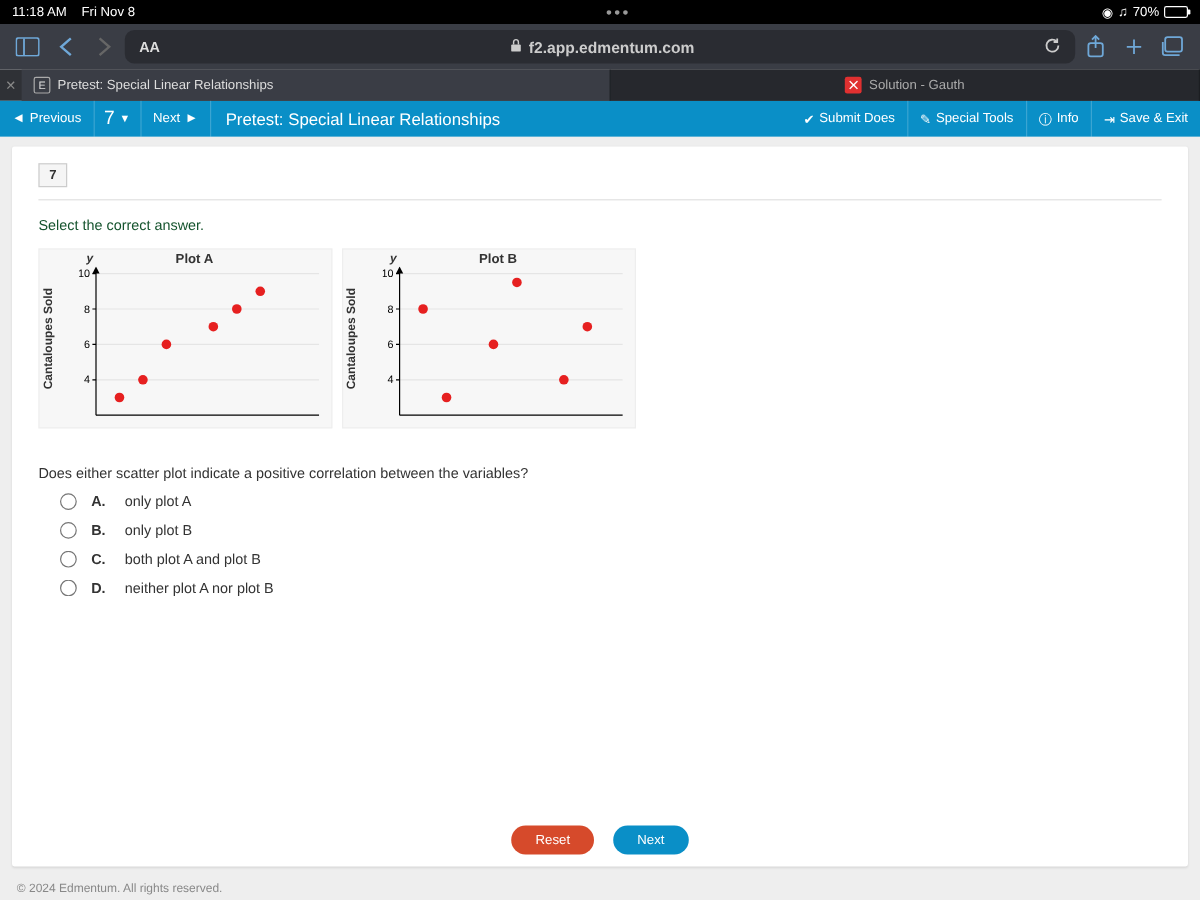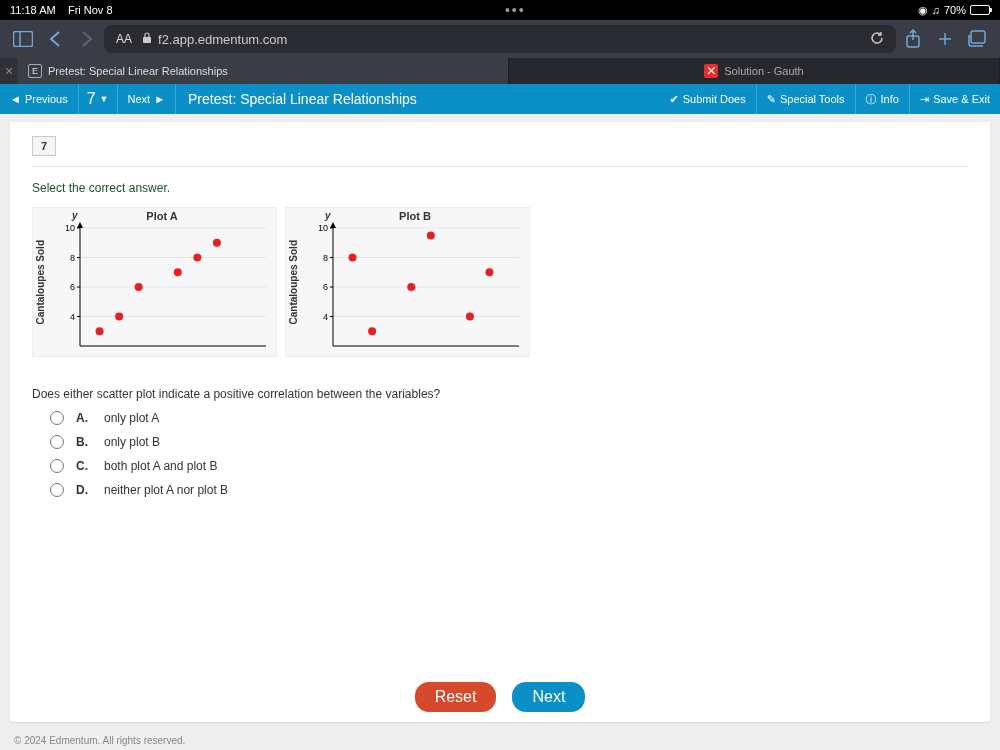--- a/index.html
+++ b/index.html
@@ -5,25 +5,25 @@
   * { box-sizing: border-box; margin: 0; padding: 0; }
   body { font-family: -apple-system, Helvetica, Arial, sans-serif; background: #f5f5f5; width: 1000px; height: 750px; overflow: hidden; font-size: 13px; color: #333; }
   .status-bar { background: #000; color: #fff; height: 20px; display: flex; align-items: center; padding: 0 10px; font-size: 11px; font-weight: 500; }
   .status-left { flex: 0 0 auto; }
   .status-center { flex: 1; text-align: center; color: #999; font-size: 14px; letter-spacing: 2px; }
   .status-right { flex: 0 0 auto; display: flex; align-items: center; gap: 4px; }
   .battery-icon { display:inline-block; width:20px; height:10px; border:1px solid #fff; border-radius:2px; position:relative; }
   .battery-icon::after { content:''; position:absolute; right:-3px; top:2px; width:2px; height:4px; background:#fff; border-radius:0 1px 1px 0; }
   .battery-fill { background:#fff; height:100%; width:70%; }
 
-  .browser-toolbar { background: #3a3d45; height: 38px; display: flex; align-items: center; padding: 0 8px; gap: 2px; }
+  .browser-toolbar { background: #3a3d45; height: 38px; display: flex; align-items: center; padding: 0 8px; gap: 2px; font-weight: bold; }
   .tb-btn { width: 30px; height: 30px; display:flex; align-items:center; justify-content:center; color:#6fa8d8; }
   .tb-btn.disabled { color:#666; }
   .url-area { flex:1; background:#2a2c32; border-radius:8px; height:28px; display:flex; align-items:center; padding:0 12px; color:#ccc; font-size:13px; gap:10px; }
-  .url-center { flex:1; text-align:center; display:flex; align-items:center; gap:6px; }
+  .url-center { flex:1; text-align:center; display:flex; align-items:center; justify-content:center; gap:6px; }
   .aa { font-size:12px; color:#ddd; }
 
   .tab-strip { background:#2f3136; height:26px; display:flex; align-items:stretch; font-size:11px; }
   .close-strip { width:18px; display:flex; align-items:center; justify-content:center; color:#888; }
   .tab { flex:1; display:flex; align-items:center; padding:0 10px; gap:6px; color:#ddd; border-right:1px solid #1c1e22; }
   .tab.active { background:#3a3d45; }
   .tab.inactive { background:#26282d; color:#aaa; }
   .tab-icon-e { display:inline-block; border:1px solid #aaa; width:14px; height:14px; font-size:9px; text-align:center; line-height:12px; border-radius:2px; }
   .tab-icon-g { display:inline-block; background:#e03030; color:#fff; width:14px; height:14px; font-size:9px; text-align:center; line-height:14px; border-radius:2px; font-weight:bold; }
 
@@ -49,21 +49,21 @@
   .plot-title { position:absolute; top:2px; left:50%; transform:translateX(-50%); font-size:11px; font-weight:bold; }
   svg.scatter { position:absolute; left:18px; top:14px; }
 
   .follow-q { font-size:12px; margin:10px 0 0 0; }
   .choices { padding-left:18px; }
   .choice { display:flex; align-items:center; gap:12px; margin:10px 0; font-size:12px; }
   .choice input { width:14px; height:14px; }
   .choice-letter { font-weight:bold; width:16px; }
 
   .action-row { position:absolute; bottom:10px; left:0; right:0; display:flex; justify-content:center; gap:16px; }
-  .pill { border:none; padding:6px 20px; border-radius:14px; color:#fff; font-size:16px; cursor:pointer; }
+  .pill { border:none; padding:6px 20px; border-radius:14px; color:#fff; font-size:11px; cursor:pointer; }
   .pill.reset { background:#d64a2b; }
   .pill.next { background:#0a8fc7; }
 
   .footer { position:absolute; bottom:4px; left:14px; font-size:10px; color:#888; }
 </style>
 </head>
 <body>
 
 <div class="status-bar">
   <div class="status-left">

